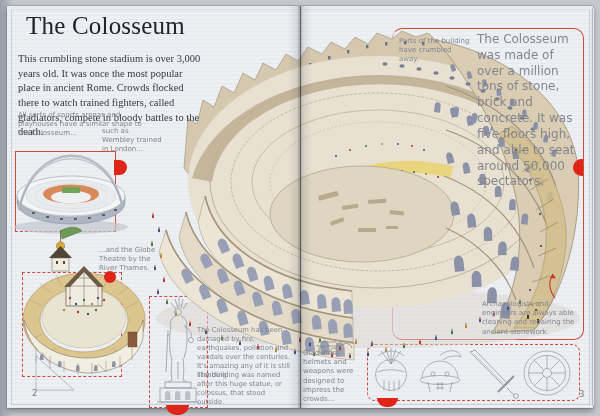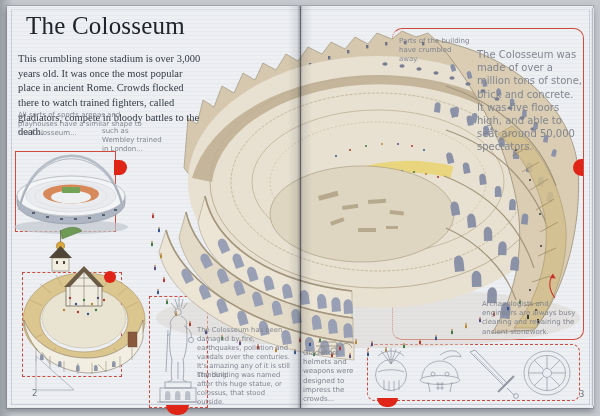--- a/index.html
+++ b/index.html
@@ -30,21 +30,21 @@
   .t{position:absolute;z-index:5;}
   #title{left:26px;top:13px;font:400 25px/1.05 "Liberation Serif",serif;color:#20242b;letter-spacing:.2px}
   #intro{left:18px;top:52px;width:188px;font:400 10.5px/1.4 "Liberation Serif",serif;color:#343a43}
   .ann{position:absolute;z-index:5;font:400 7px/1.32 "DejaVu Sans",sans-serif;color:#82868f}
   #ann-arenas{left:18px;top:111px;width:124px}
   #ann-wembley{left:102px;top:127px;width:60px}
   #ann-globe{left:99px;top:246px;width:64px}
   #ann-damage{left:197px;top:326px;width:104px;font-size:6.8px}
   #ann-statue{left:197px;top:371px;width:96px;font-size:6.8px}
   #ann-crumbled{left:399px;top:37px;width:72px}
-  #ann-construction{left:477px;top:48px;width:106px;font-size:10px}
+  #ann-construction{left:477px;top:32px;width:106px;font-size:12px}
   #ann-archaeologists{left:482px;top:300px;width:94px}
   #ann-gladiators{left:303px;top:349px;width:56px}
   .pagenum{position:absolute;z-index:5;font:400 8.5px "DejaVu Sans",sans-serif;color:#6f747d}
   #page2{left:32px;top:388px}
   #page3{left:579px;top:389px}
   #fold{position:absolute;left:288px;top:6px;width:24px;height:402px;z-index:6;pointer-events:none;
     background:linear-gradient(90deg,transparent 0,rgba(70,75,85,.13) 38%,rgba(45,50,60,.4) 50%,rgba(70,75,85,.13) 62%,transparent 100%);}
   #fold-line{position:absolute;left:300px;top:6px;width:1px;height:402px;z-index:6;background:rgba(40,42,50,.55);pointer-events:none}
   #page-edge-right{position:absolute;left:591px;top:8px;width:3px;height:398px;z-index:1;
     background:repeating-linear-gradient(90deg,#dfe2e6 0 1px,#b8bcc2 1px 2px);}
@@ -468,25 +468,26 @@
   <div class="tab" id="tab-globe"></div>
   <div class="tab" id="tab-main"></div>
   <div class="tab" id="tab-statue"></div>
   <div class="tab" id="tab-sketch"></div>
 
   <div class="t" id="title">The Colosseum</div>
   <div class="t" id="intro">This crumbling stone stadium is over 3,000 years old. It was once the most popular place in ancient Rome. Crowds flocked there to watch trained fighters, called gladiators, compete in bloody battles to the death.</div>
 
   <div class="ann" id="ann-arenas">All sorts of sports arenas and playhouses have a similar shape to the Colosseum...</div>
   <div class="ann" id="ann-wembley">such as Wembley trained in London...</div>
+  <div class="ann" id="ann-globe">...and the Globe Theatre by the River Thames.</div>
   <div class="ann" id="ann-damage">The Colosseum has been damaged by fire, earthquakes, pollution and vandals over the centuries. It's amazing any of it is still standing.</div>
   <div class="ann" id="ann-crumbled">Parts of the building have crumbled away.</div>
   <div class="ann" id="ann-statue">The building was named after this huge statue, or colossus, that stood outside.</div>
   <div class="ann" id="ann-construction">The Colosseum was made of over a million tons of stone, brick and concrete. It was five floors high, and able to seat around 50,000 spectators.</div>
-  <div class="ann" id="ann-archaeologists">Archaeologists and engineers are always busy cleaning and repairing the ancient stonework.</div>
+  <div class="ann" id="ann-archaeologists">Archaeologists and engineers are always able cleaning and repairing the ancient stonework.</div>
   <div class="ann" id="ann-gladiators">Gladiators' helmets and weapons were designed to impress the crowds...</div>
 
   <div class="pagenum" id="page2">2</div>
   <div class="pagenum" id="page3">3</div>
 
   <div id="fold"></div>
   <div id="fold-line"></div>
 </div>
 
 </body></html>

